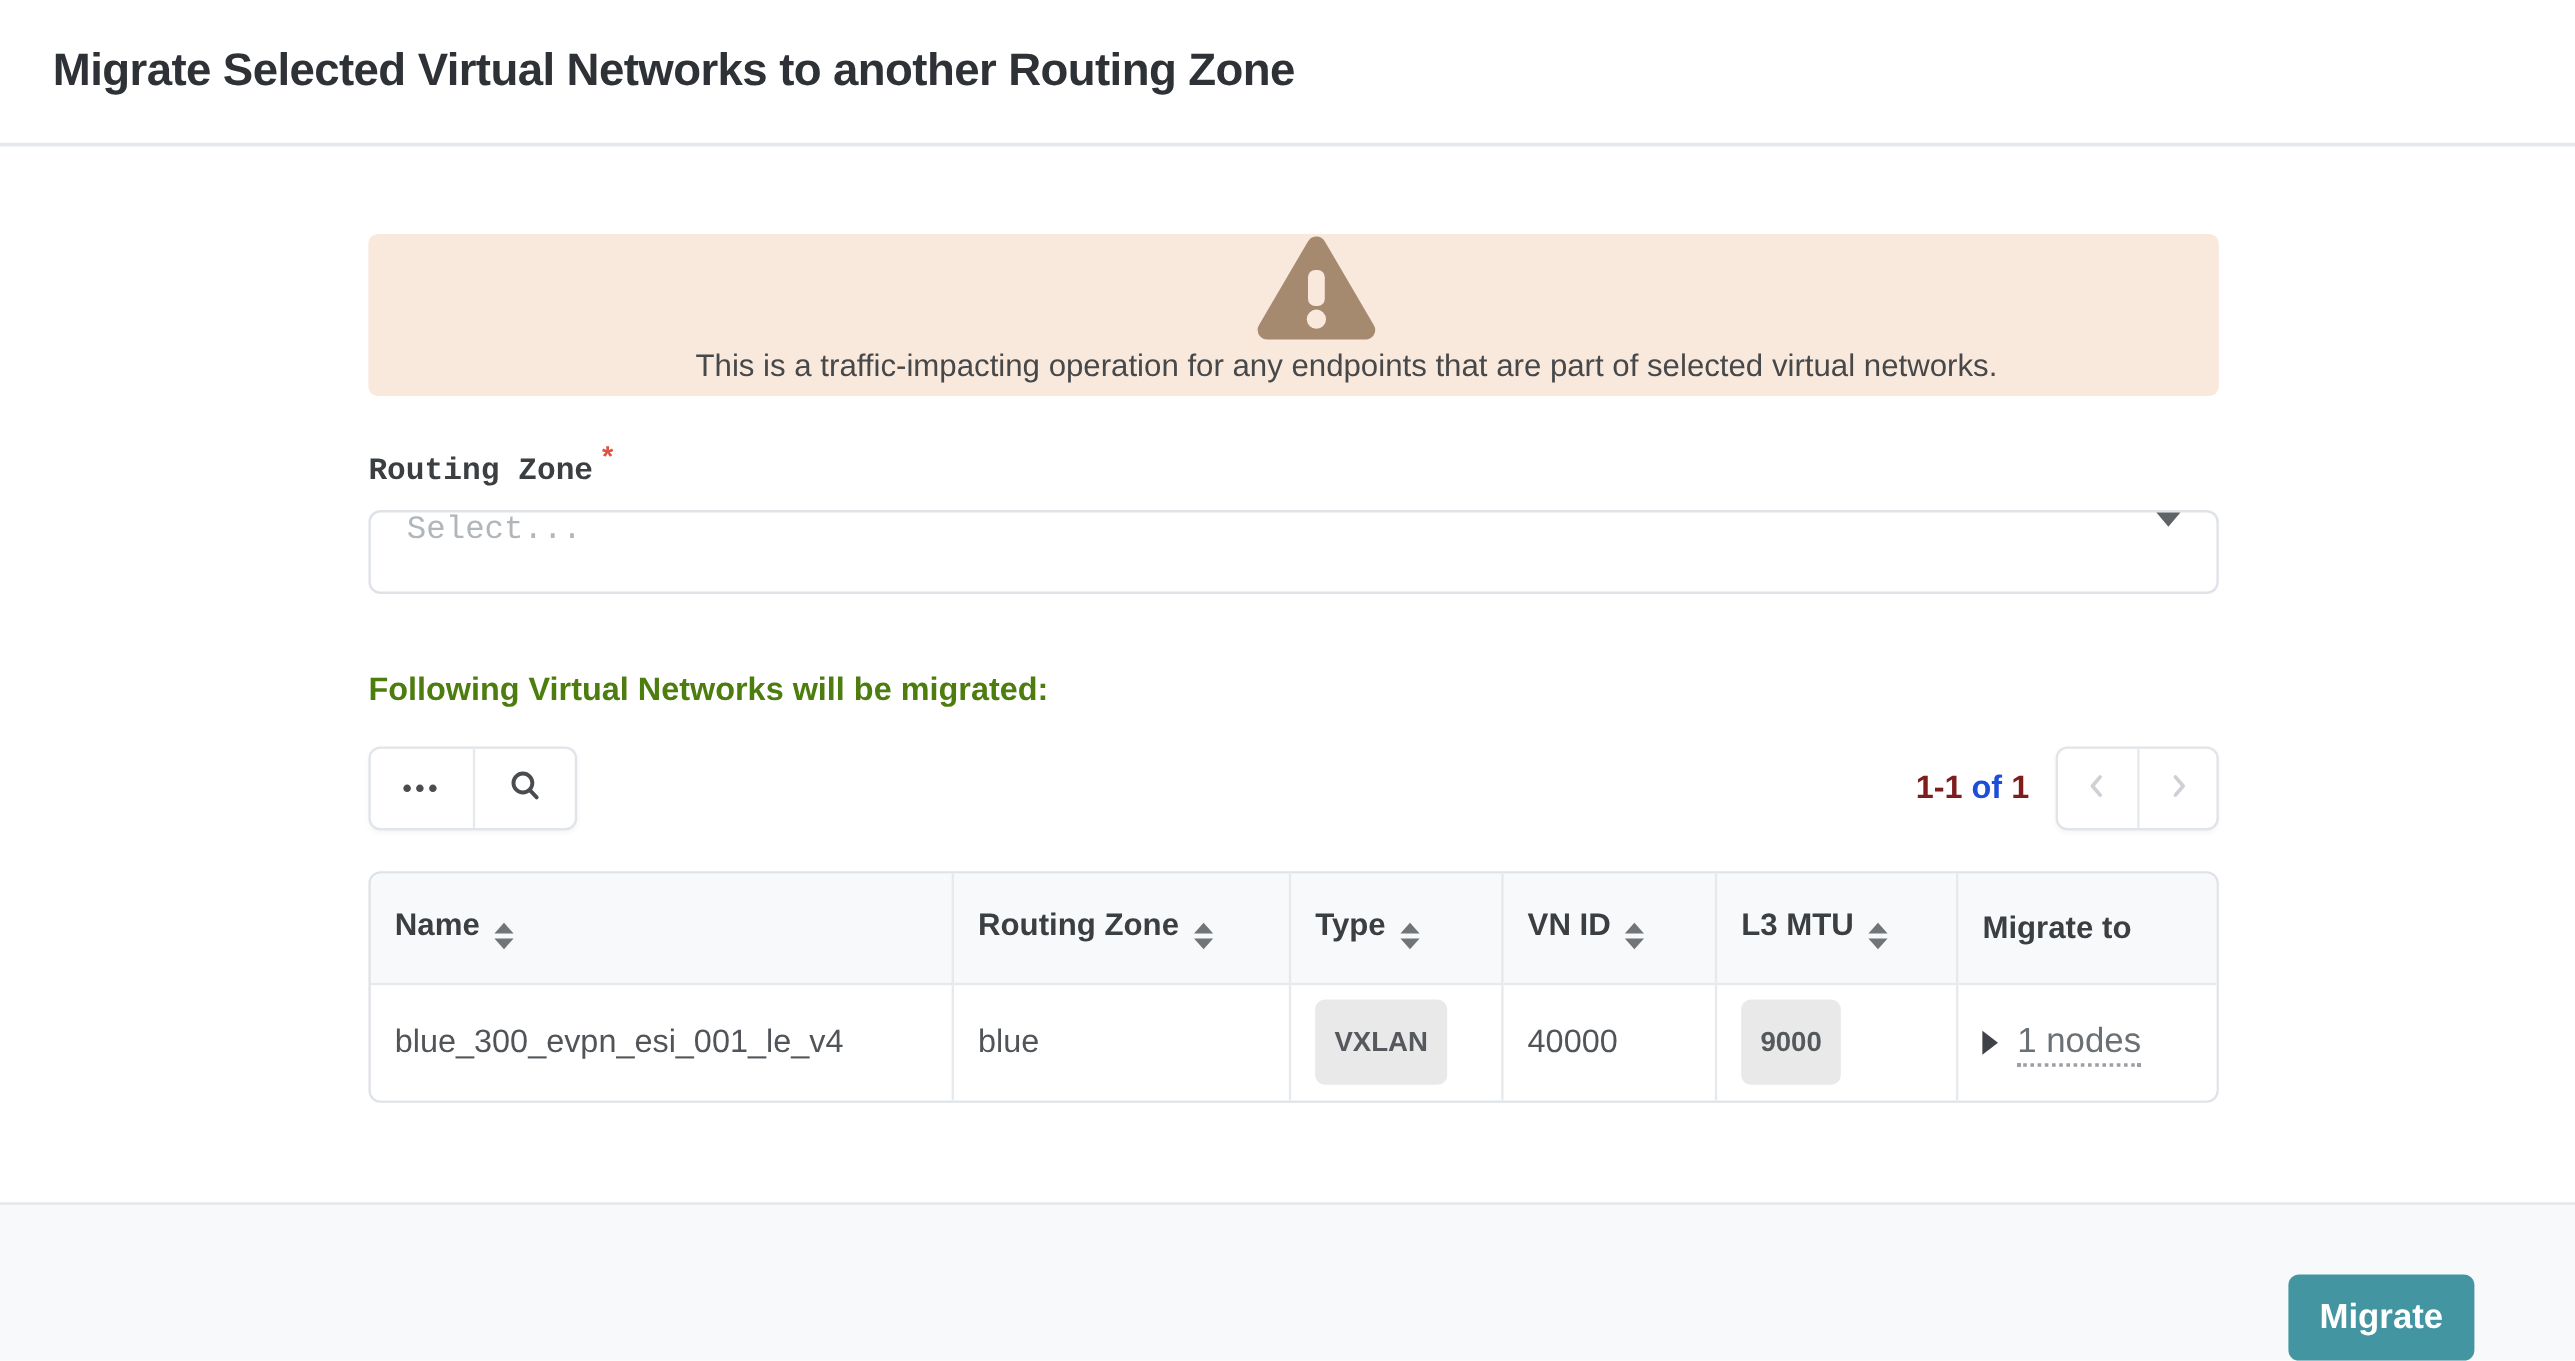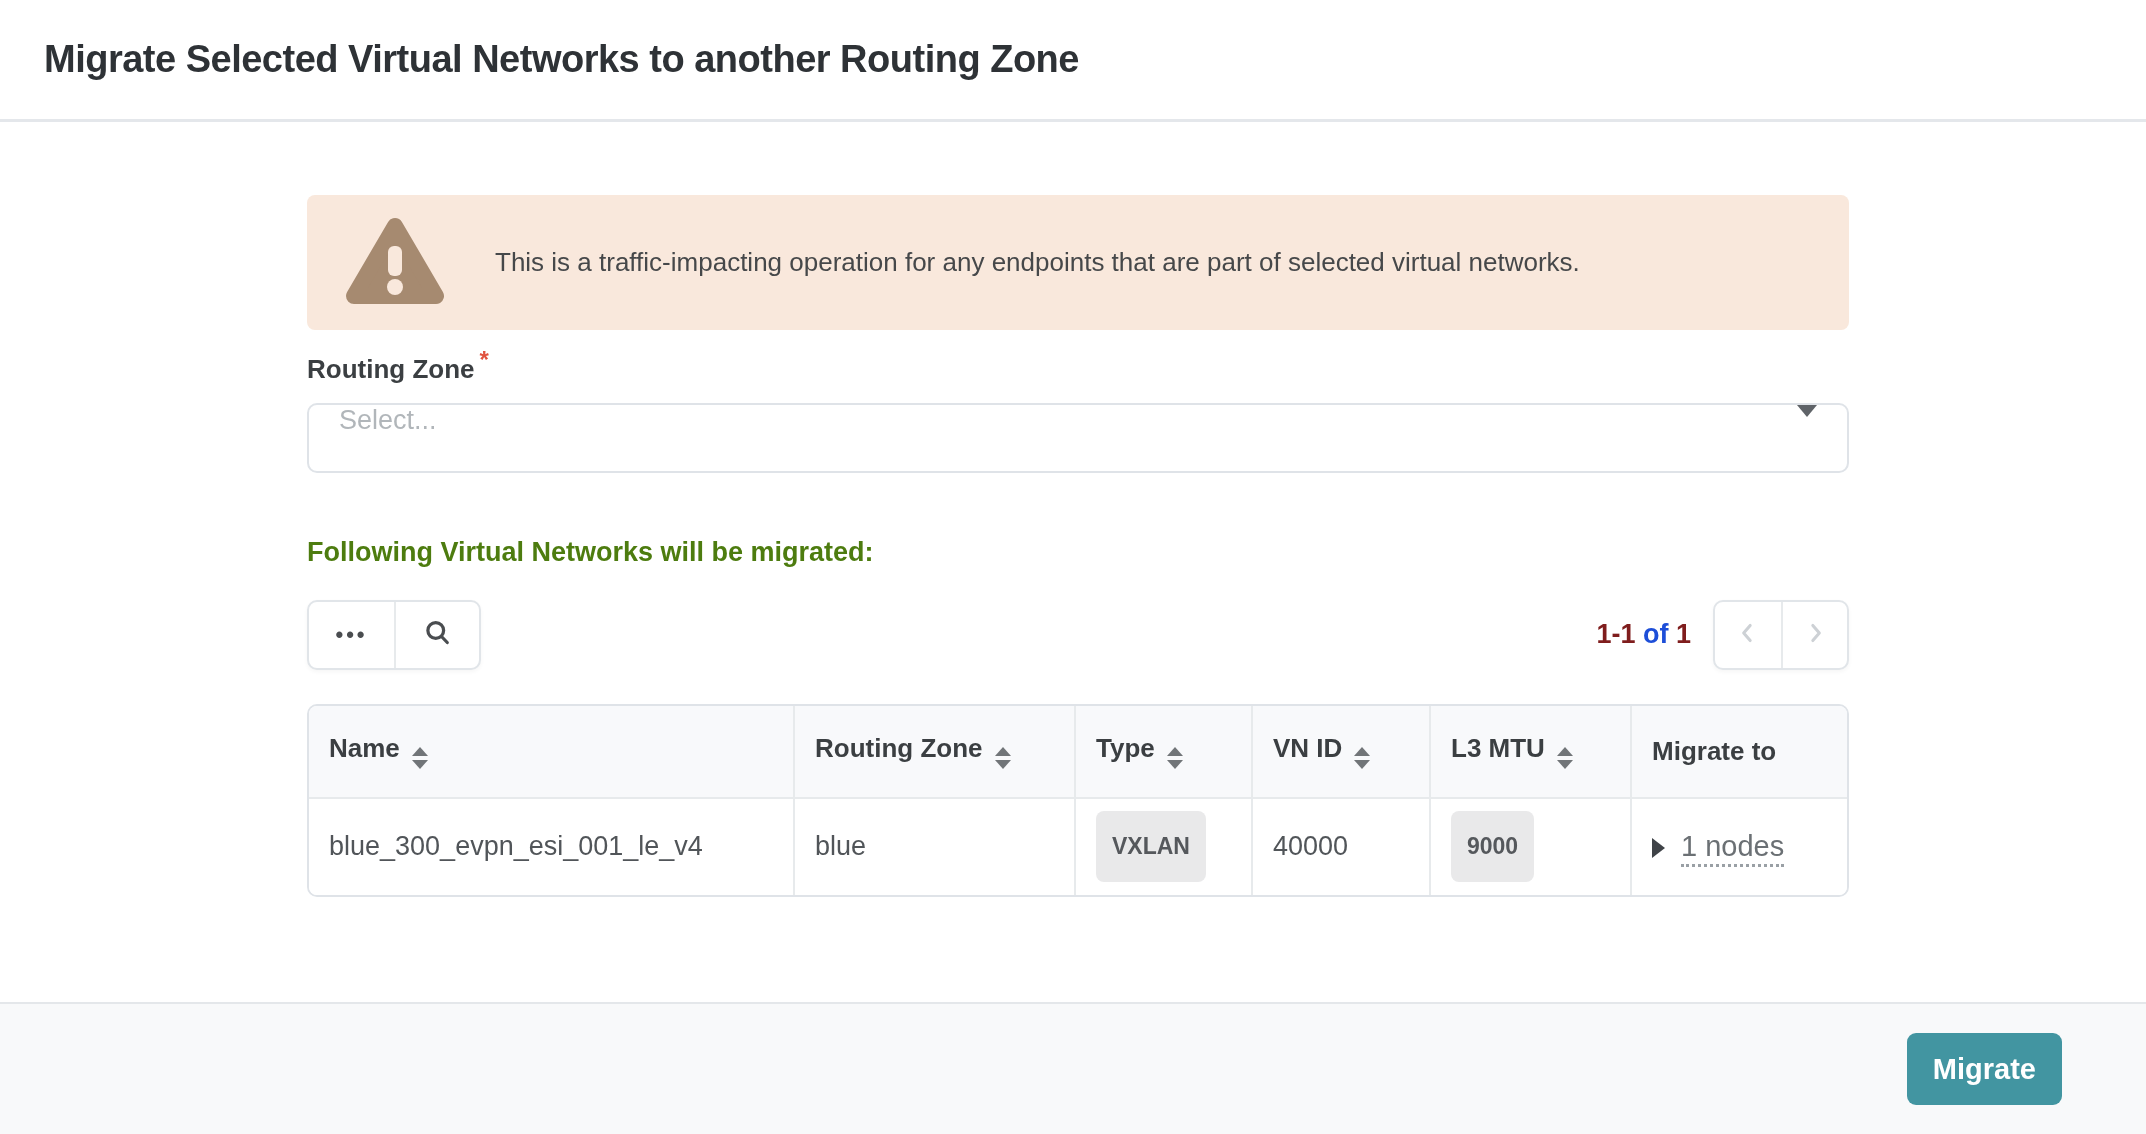--- a/index.html
+++ b/index.html
@@ -38,30 +38,31 @@
   
   .warning-banner {
     margin-top: 73px;
     height: 135px;
     background: #f9e8dc;
     border-radius: 8px;
     display: flex;
     align-items: center;
     box-sizing: border-box;
     padding-left: 38px;
+    flex-direction: column;
   }
   .warn-icon { flex: none; width: 100px; display: flex; align-items: center; }
   .warn-text {
     margin-left: 50px;
     font-size: 26px;
     color: #46484a;
   }
 
   
-  .field { margin-top: 16px; }
+  .field { margin-top: 40px; font-family: Liberation Mono, monospace; }
   .field-label {
     font-size: 26px;
     font-weight: 700;
     color: #3b3f42;
   }
   .req {
     color: #e0523f;
     font-size: 24px;
     vertical-align: super;
     margin-left: 5px;
@@ -216,21 +217,21 @@
   }
 
   
   .page-footer {
     flex: none;
     height: 132px;
     background: #f8f9fa;
     border-top: 2px solid #e4e7ea;
     box-sizing: border-box;
     display: flex;
-    align-items: center;
+    align-items: flex-end;
     justify-content: flex-end;
     padding-right: 84px;
   }
   .migrate-btn {
     min-width: 146px;
     height: 72px;
     background: #4295a1;
     color: #ffffff;
     border: none;
     border-radius: 9px;

